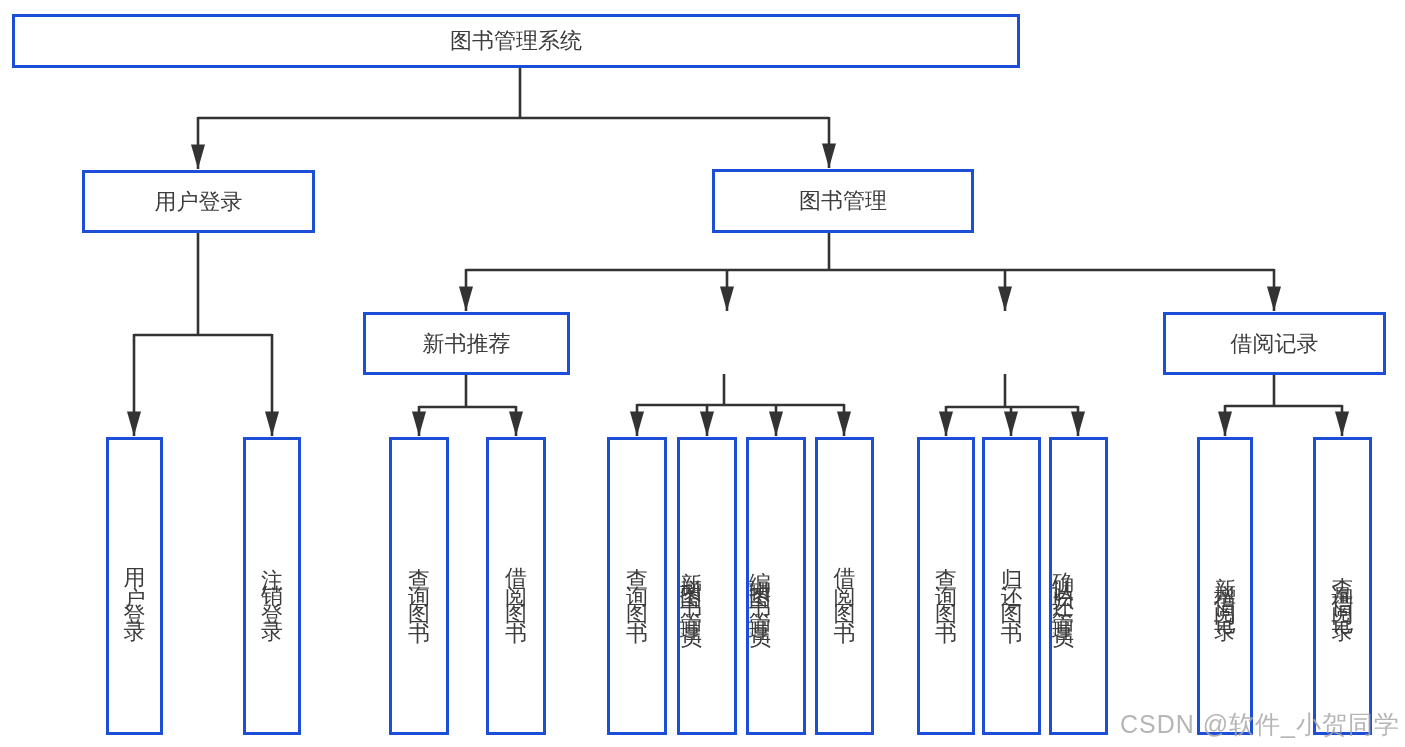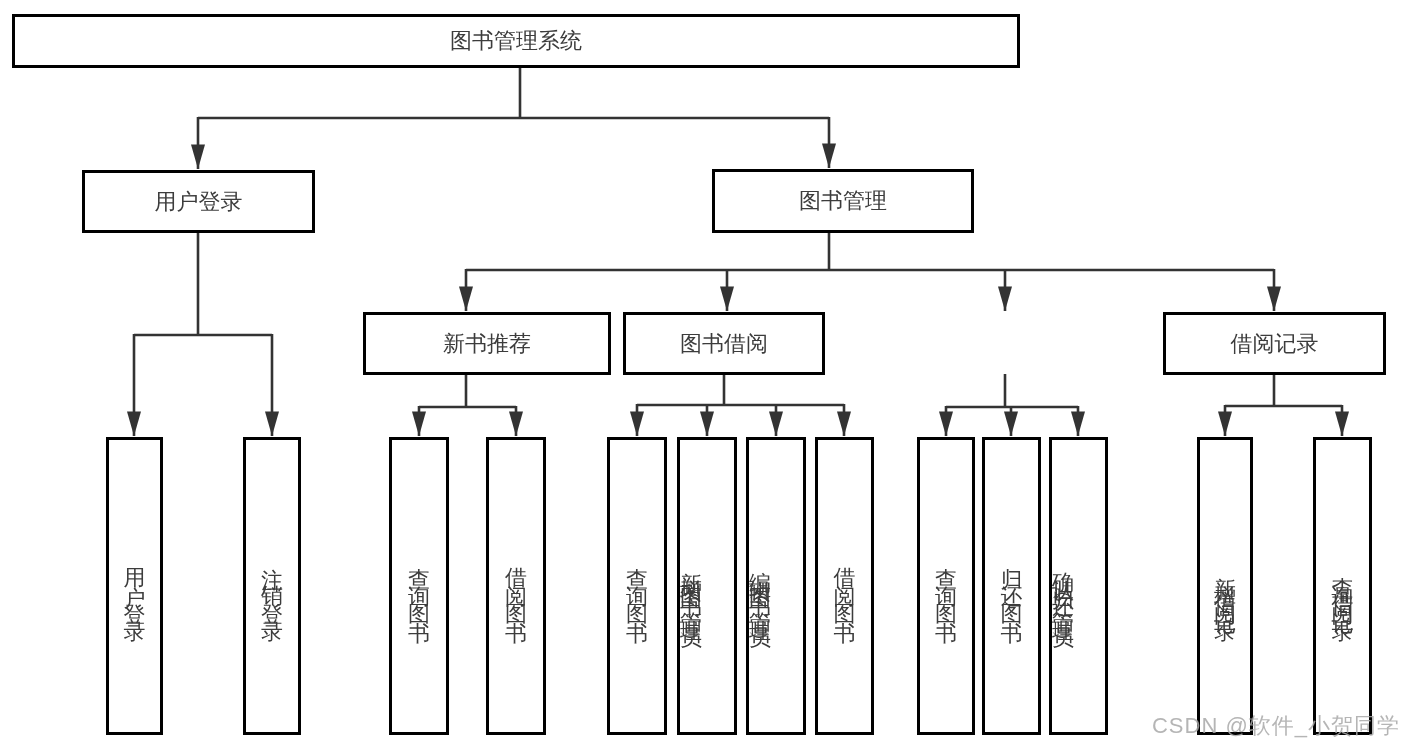--- a/index.html
+++ b/index.html
@@ -7,21 +7,21 @@
     position:relative;
     width:1405px;height:747px;
     background:#ffffff;
     font-family:"Liberation Sans","DejaVu Sans",sans-serif;
     overflow:hidden;
   }
   .connectors{position:absolute;left:0;top:0;z-index:1;}
   .node{
     position:absolute;
     box-sizing:border-box;
-    border:3px solid #000000;
+    border:3px solid #1d4ed8;
     background:#ffffff;
     color:#3c3c3c;
     display:flex;
     align-items:center;
     justify-content:center;
     font-size:22px;
     z-index:2;
     text-align:center;
   }
   .node.v span{
@@ -30,21 +30,21 @@
     letter-spacing:18px;
     line-height:1;
   }
   .node.v.mid span{letter-spacing:9px;}
   .node.v.long span{letter-spacing:8px;}
   .node.v.long{align-items:center;justify-content:flex-start;padding-top:8px;}
   .watermark{
     position:absolute;
     right:5px;
     bottom:6px;
-    font-size:22px;
+    font-size:25px;
     color:#a9a9a9;
     opacity:0.85;
     z-index:3;
     letter-spacing:1px;
     white-space:nowrap;
   }
 </style>
 </head>
 <body>
 
@@ -104,25 +104,22 @@
     <span>图书管理系统</span>
   </div>
 
   <div class="node" style="left:82px;top:170px;width:233px;height:63px">
     <span>用户登录</span>
   </div>
   <div class="node" style="left:712px;top:169px;width:262px;height:64px">
     <span>图书管理</span>
   </div>
 
-  <div class="node" style="left:363px;top:312px;width:248px;height:63px">
+  <div class="node" style="left:363px;top:312px;width:207px;height:63px">
     <span>新书推荐</span>
-  </div>
-  <div class="node" style="left:623px;top:312px;width:202px;height:63px">
-    <span>图书借阅</span>
   </div>
   <div class="node" style="left:1163px;top:312px;width:223px;height:63px">
     <span>借阅记录</span>
   </div>
 
   <div class="node v" style="left:106px;top:437px;width:57px;height:298px">
     <span>用户登录</span>
   </div>
   <div class="node v" style="left:243px;top:437px;width:58px;height:298px">
     <span>注销登录</span>

